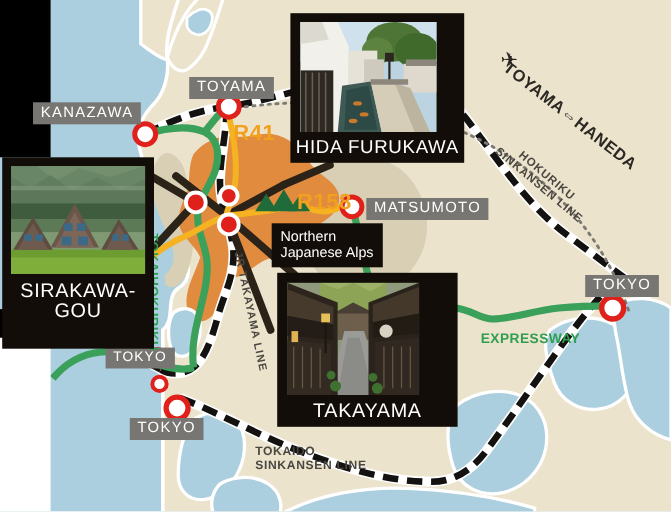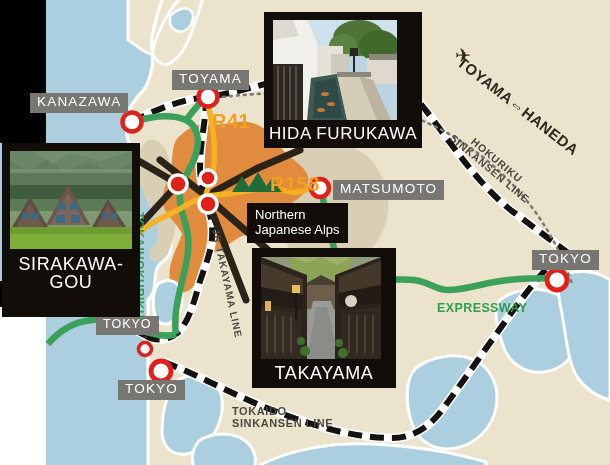--- a/index.html
+++ b/index.html
@@ -369,21 +369,21 @@
           <path d="M82,76 L98,48 L116,76 Z" fill="#5e4c41"></path>
           <path d="M86,76 L98,54 L112,76 Z" fill="#6f5b4d"></path>
           <rect x="92" y="62" width="6" height="6" fill="#3c6a86"></rect>
           <rect x="101" y="62" width="6" height="6" fill="#3c6a86"></rect>
         </g>
       </svg>
     </div>
     <div class="cap" style="top:112px;font-size:18px;">SIRAKAWA-GOU</div>
   </div>
 
-  <div class="card dark" style="left:252px;top:248px;width:144px;height:140px;">
+  <div class="card dark" style="left:252px;top:248px;width:164px;height:140px;">
     <div class="photo" style="left:9px;top:9px;width:120px;height:102px;">
       <svg viewBox="0 0 120 102" width="120" height="102">
         <rect x="0" y="0" width="120" height="102" fill="#8f9a7c"></rect>
 
         <rect x="30" y="0" width="60" height="46" fill="#9fb069"></rect>
         <path d="M30,0 L46,6 L60,0 L76,8 L90,0 L90,44 L30,44 Z" fill="#8da356"></path>
         <rect x="46" y="26" width="30" height="26" fill="#6e5e4c"></rect>
         <path d="M42,28 L60,18 L80,28 Z" fill="#4a3f33"></path>
 
         <path d="M38,102 L52,44 L70,44 L88,102 Z" fill="#9a9a96"></path>

